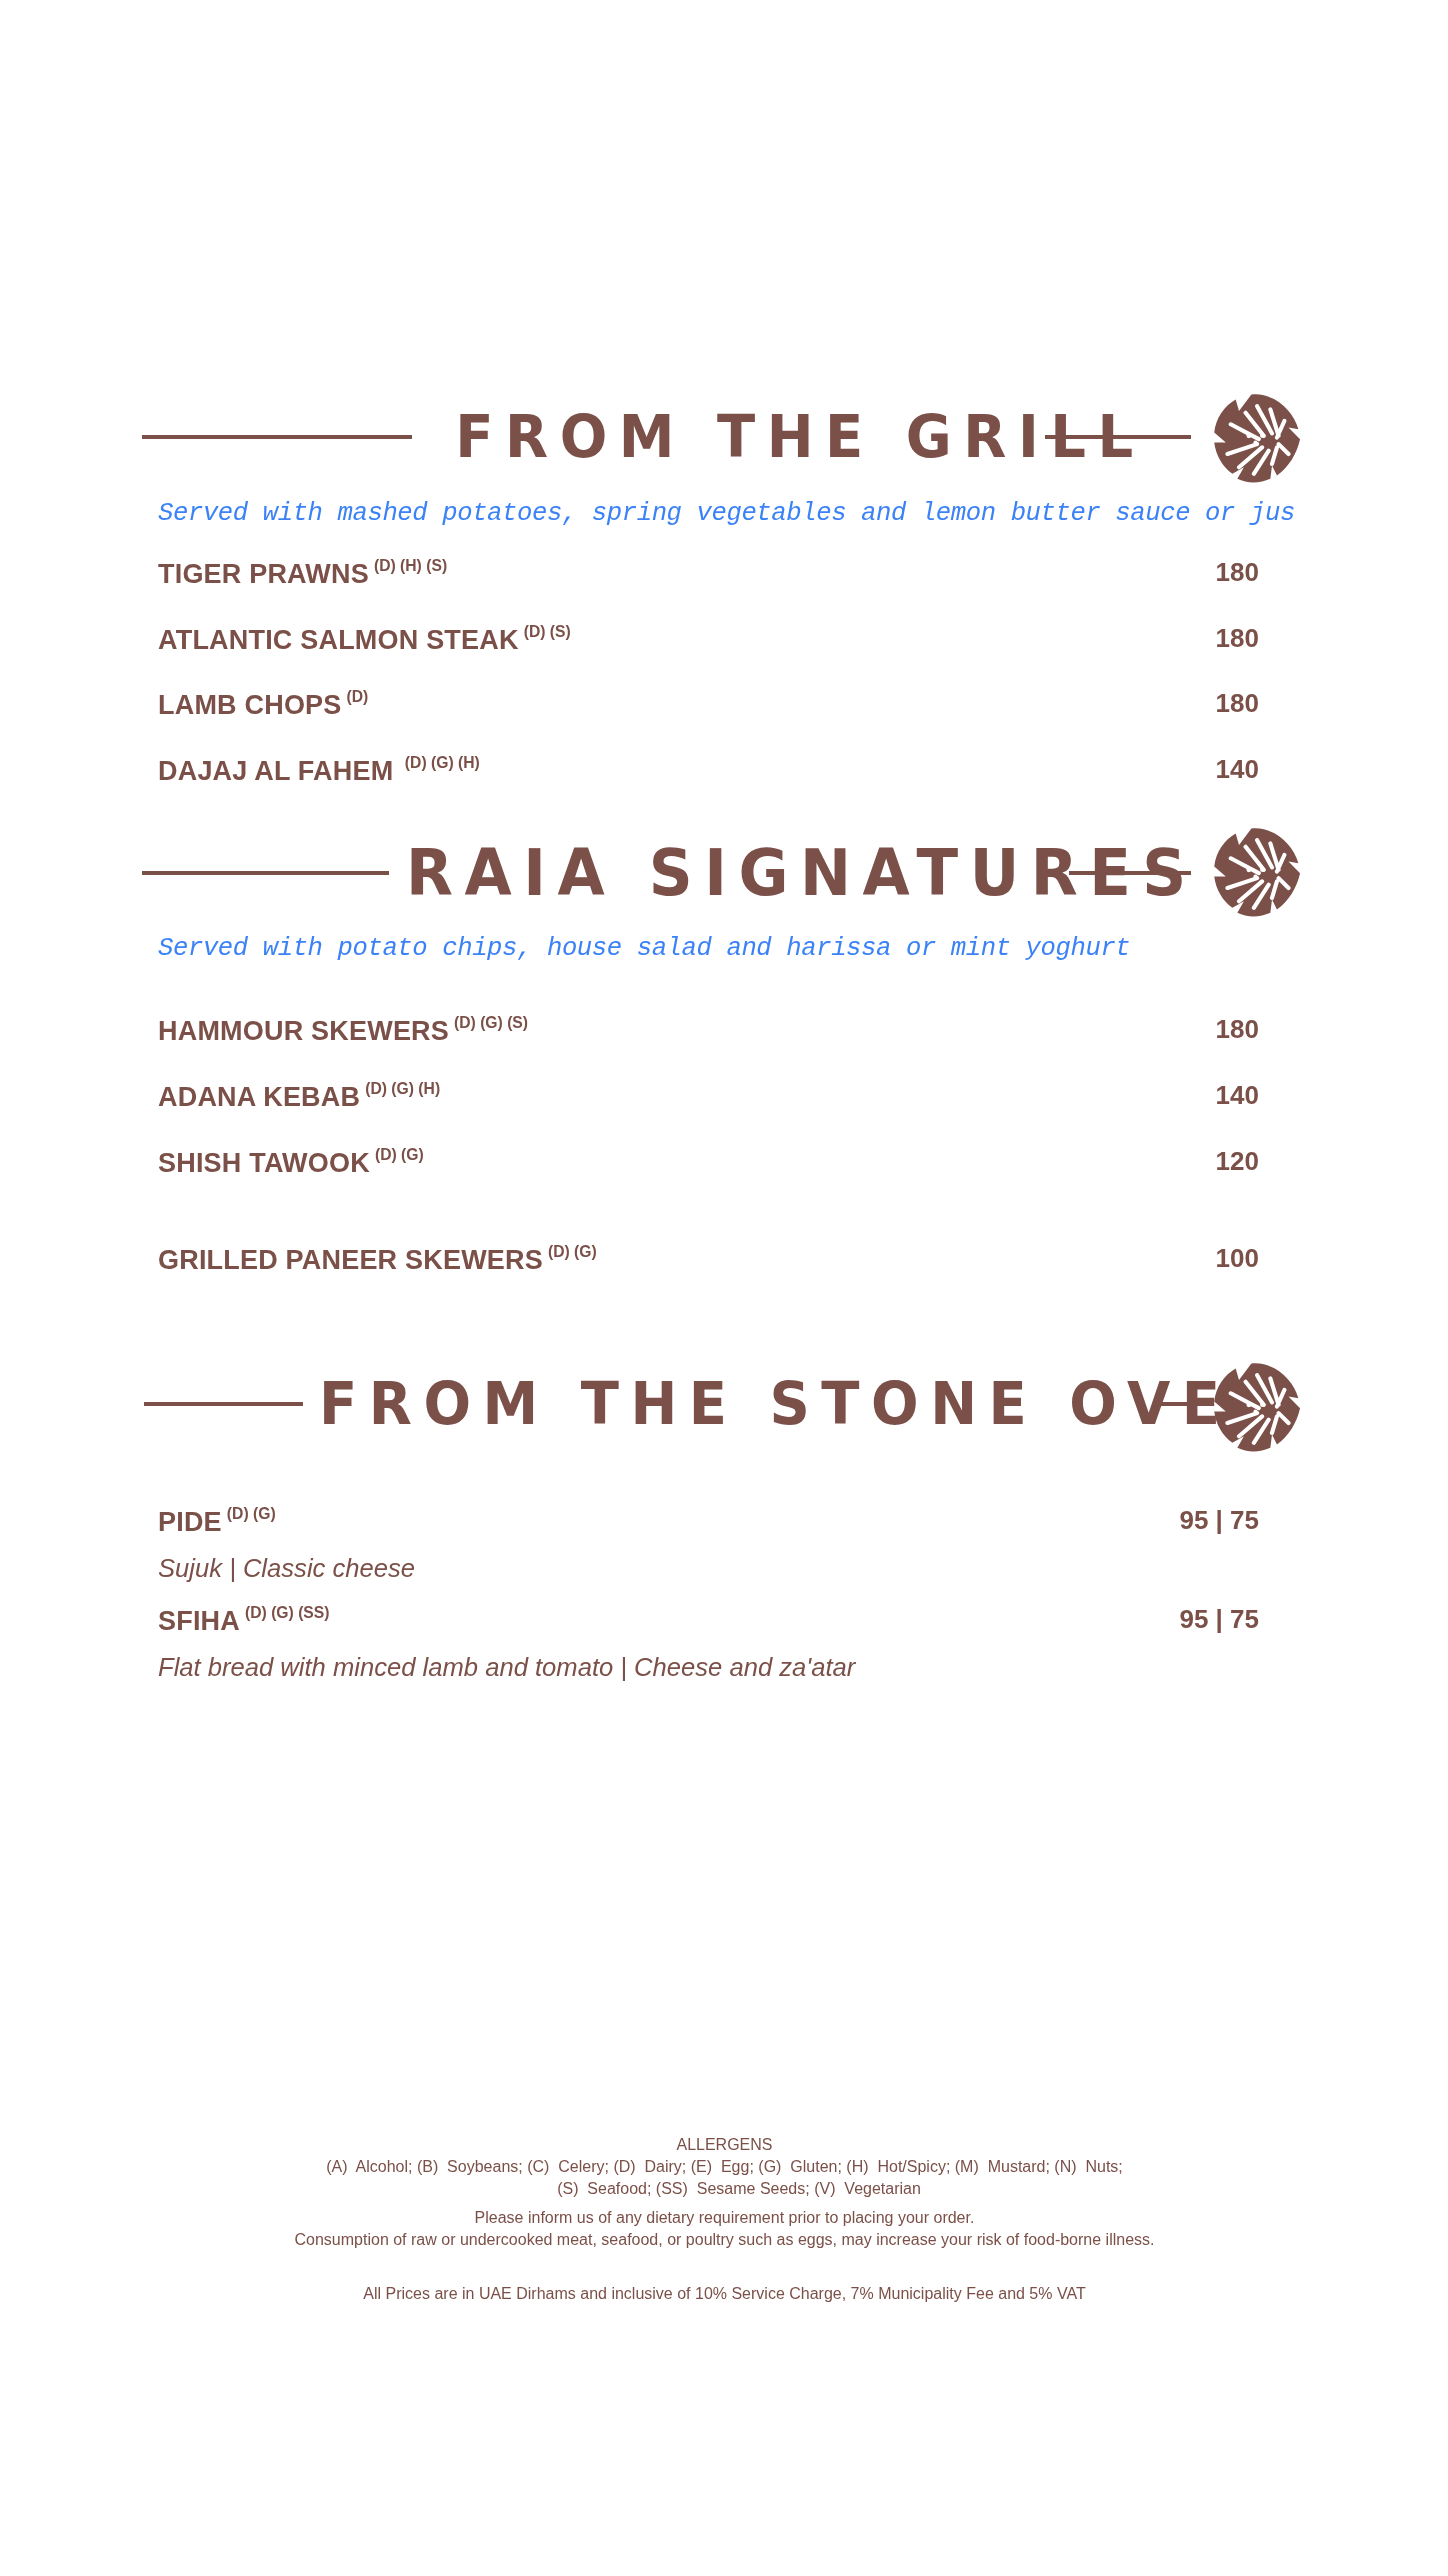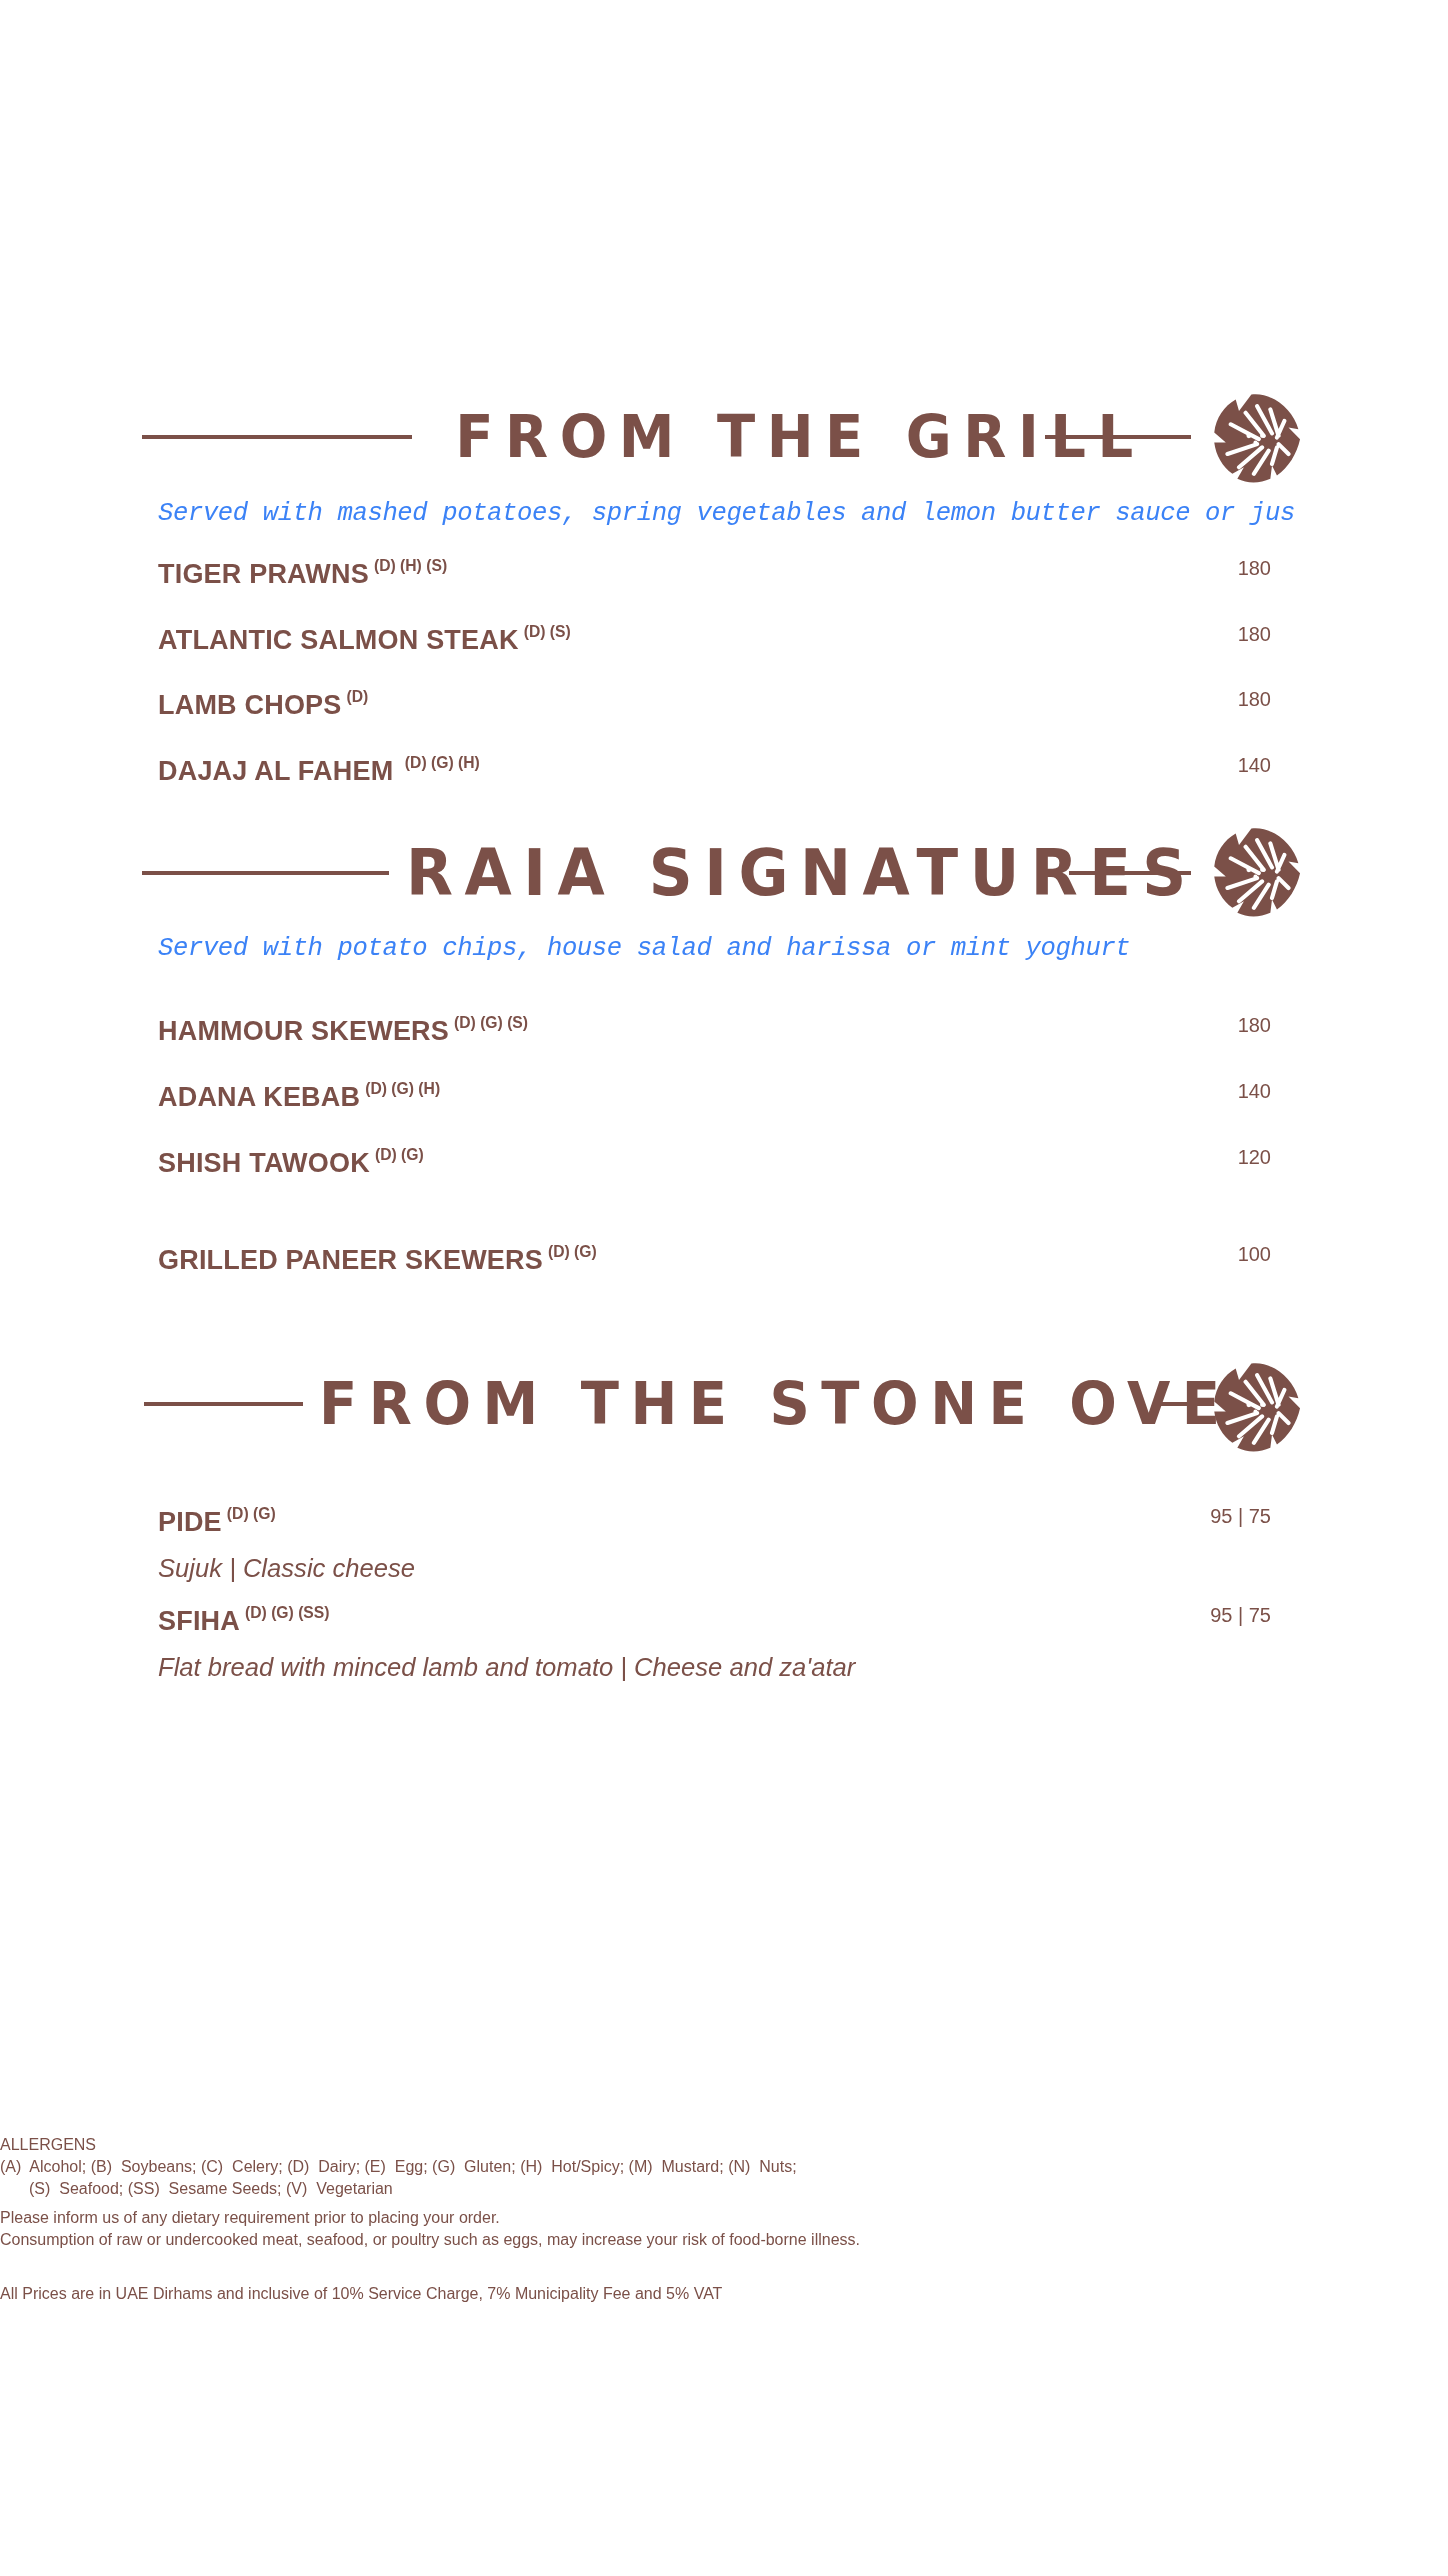--- a/index.html
+++ b/index.html
@@ -5,23 +5,23 @@
   html, body { margin:0; padding:0; background:#ffffff; }
   body { width:1449px; height:2576px; position:relative; color:#7B5048; font-family:"Liberation Sans", sans-serif; overflow:hidden; }
   .section-header { position:absolute; left:142px; width:1171px; height:107px; }
   .rule { position:absolute; height:4.1px; background:#7B5048; }
   .title { position:absolute; top:0; height:107px; line-height:107px; font-family:"DejaVu Sans", sans-serif; font-weight:bold; font-size:56px; letter-spacing:11.5px; text-align:center; white-space:nowrap; transform:scaleY(1.05); }
   .leaf { position:absolute; width:99px; height:99px; }
   .note { position:absolute; left:158px; font-style:italic; font-size:25.6px; font-family:Liberation Mono, monospace; color:#3b82f6; letter-spacing:-0.4px; }
   .item { position:absolute; left:158px; width:1113px; height:41px; }
   .item .name { position:absolute; left:0; top:0; font-weight:bold; font-size:27px; letter-spacing:0.2px; white-space:nowrap; }
   .item .al { font-size:15.7px; vertical-align:11.5px; font-weight:bold; margin-left:5px; letter-spacing:0; }
-  .item .price { position:absolute; right:0; top:0; font-weight:normal; font-size:20px; }
+  .item .price { position:absolute; right:12px; top:0; font-weight:bold; font-size:26px; }
   .item .desc { position:absolute; left:0; top:49px; font-size:25.6px; white-space:nowrap;font-style:italic; }
-  .footer { position:absolute; left:0; width:1449px; text-align:left; font-size:16px; line-height:22px; }
+  .footer { position:absolute; left:0; width:1449px; text-align:center; font-size:16px; line-height:22px; }
 </style>
 </head>
 <body>
 
 <svg width="0" height="0" style="position:absolute">
   <defs>
     <g id="leaf">
       <path d="M55 8 C80 5 105 25 112 50 L100 48 L114 62 C110 80 100 96 86 106 L80 94 L78 110 C65 116 50 116 38 110 L46 96 L32 104 C20 95 12 82 10 66 L24 66 L10 54 C12 36 22 22 36 14 L40 28 Z" fill="#7B5048"></path>
       <path d="M48 30 L70 58 M62 22 L80 55 M78 26 L88 58 M95 40 L86 60 M30 44 L64 62 M26 80 L62 68 M40 96 L68 72 M58 104 L76 76 M80 92 L86 72 M100 80 L88 68" stroke="#ffffff" stroke-width="5" stroke-linecap="round" fill="none"></path>
       <circle cx="52" cy="58" r="3" fill="#fff"></circle>

